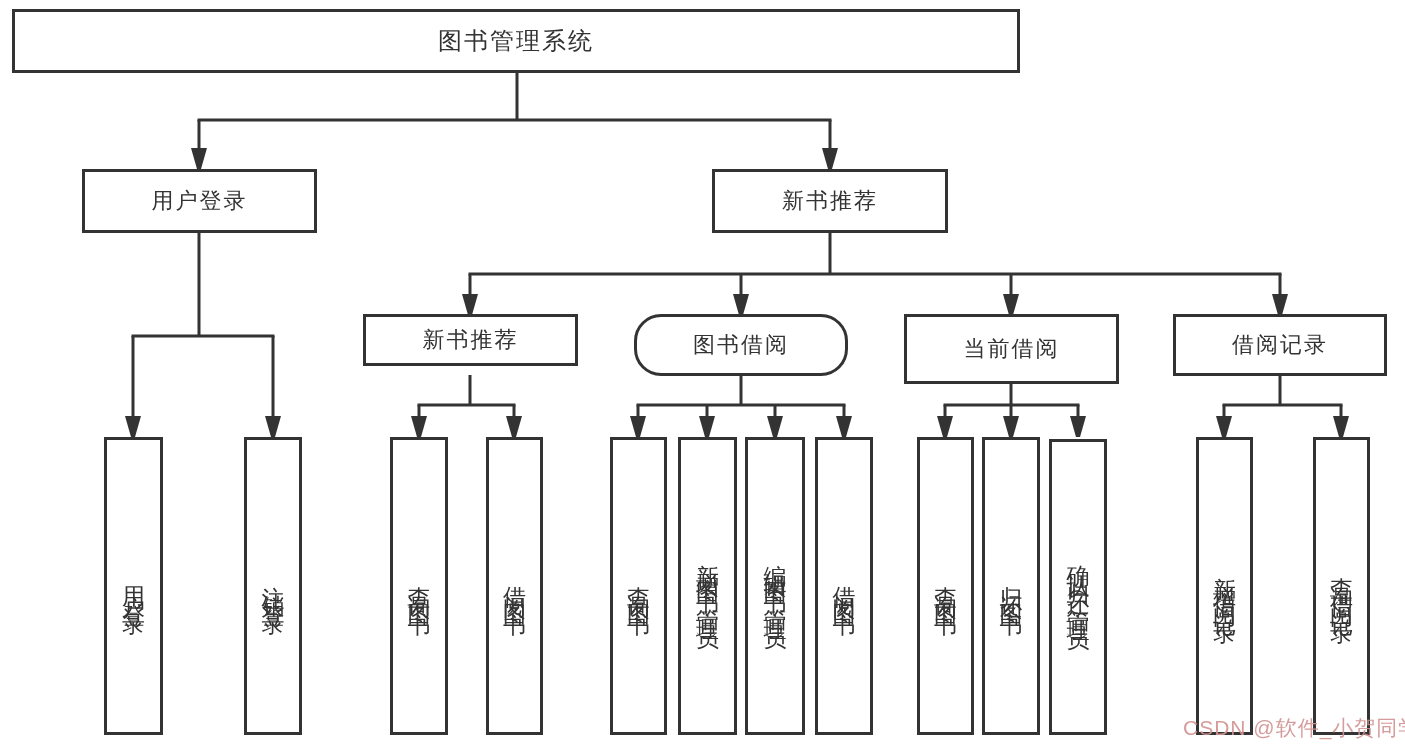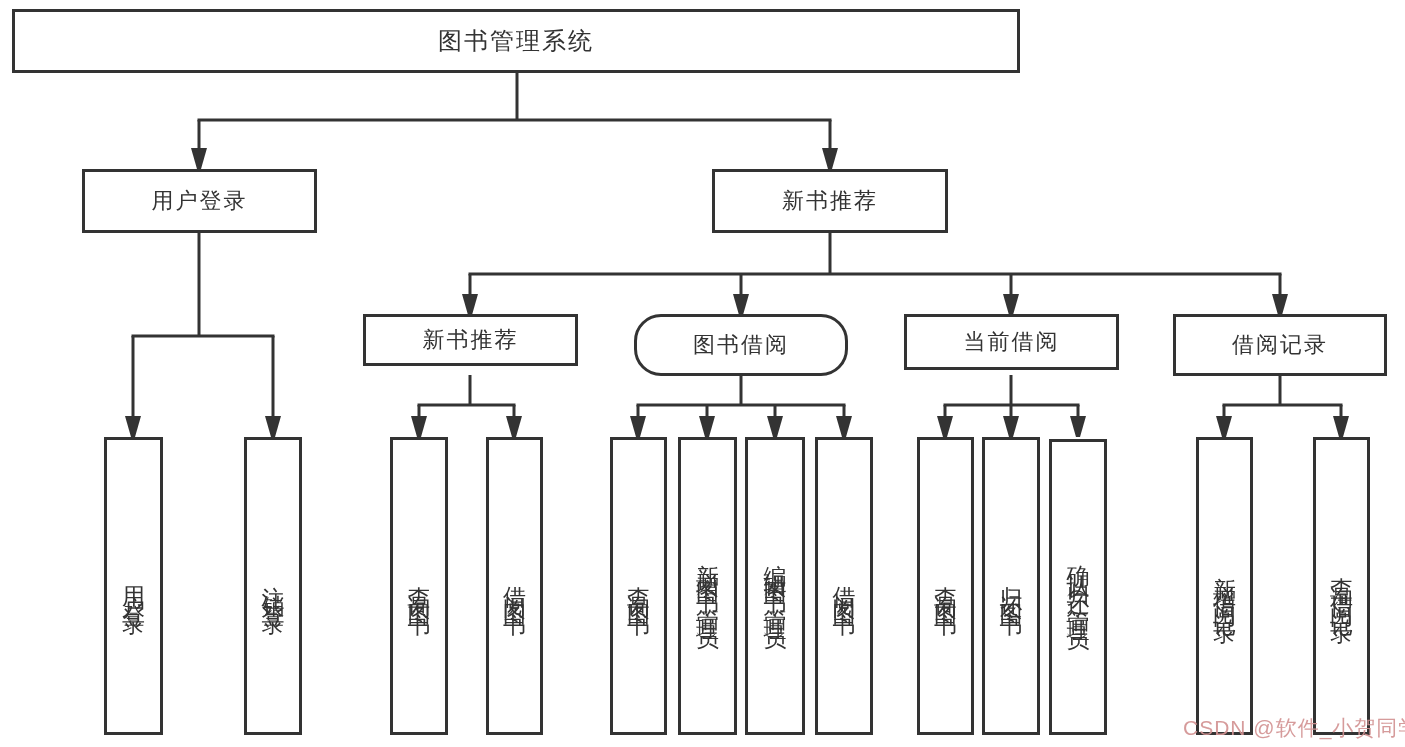--- a/index.html
+++ b/index.html
@@ -125,21 +125,21 @@
     </g>
   </svg>
 
   <div class="node h-box root-box" style="left:12px; top:9px; width:1008px; height:64px;">图书管理系统</div>
 
   <div class="node h-box" style="left:82px; top:169px; width:235px; height:64px;">用户登录</div>
   <div class="node h-box" style="left:712px; top:169px; width:236px; height:64px;">新书推荐</div>
 
   <div class="node h-box" style="left:363px; top:314px; width:215px; height:52px;">新书推荐</div>
   <div class="node h-box" style="left:634px; top:314px; width:214px; height:62px;border-radius:27px;">图书借阅</div>
-  <div class="node h-box" style="left:904px; top:314px; width:215px; height:56px;">当前借阅</div>
+  <div class="node h-box" style="left:904px; top:314px; width:215px; height:70px;">当前借阅</div>
   <div class="node h-box" style="left:1173px; top:314px; width:214px; height:62px;">借阅记录</div>
 
   <div class="node v-box" style="left:104px; top:437px; width:59px; height:298px;">
     <span>用户登录</span>
   </div>
   <div class="node v-box" style="left:244px; top:437px; width:58px; height:298px;">
     <span>注销登录</span>
   </div>
 
   <div class="node v-box" style="left:390px; top:437px; width:58px; height:298px;">

